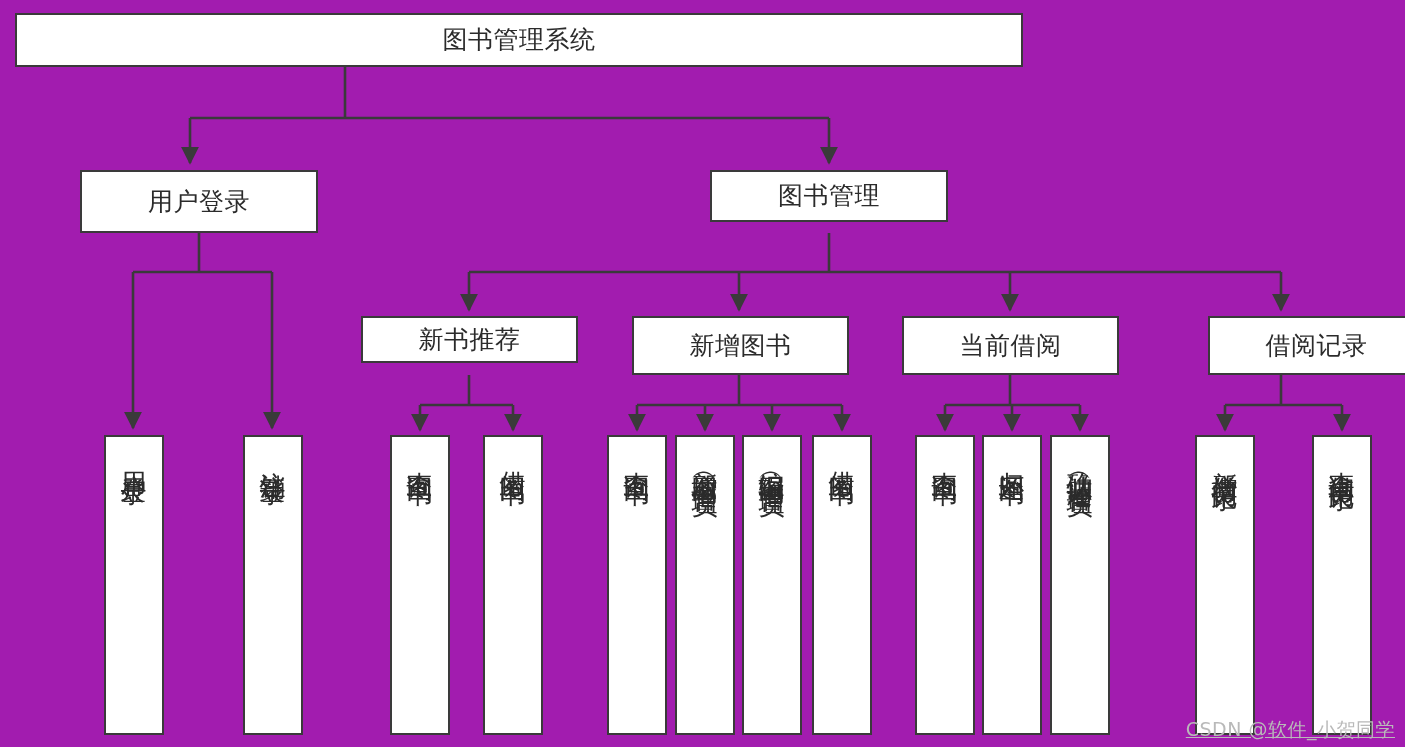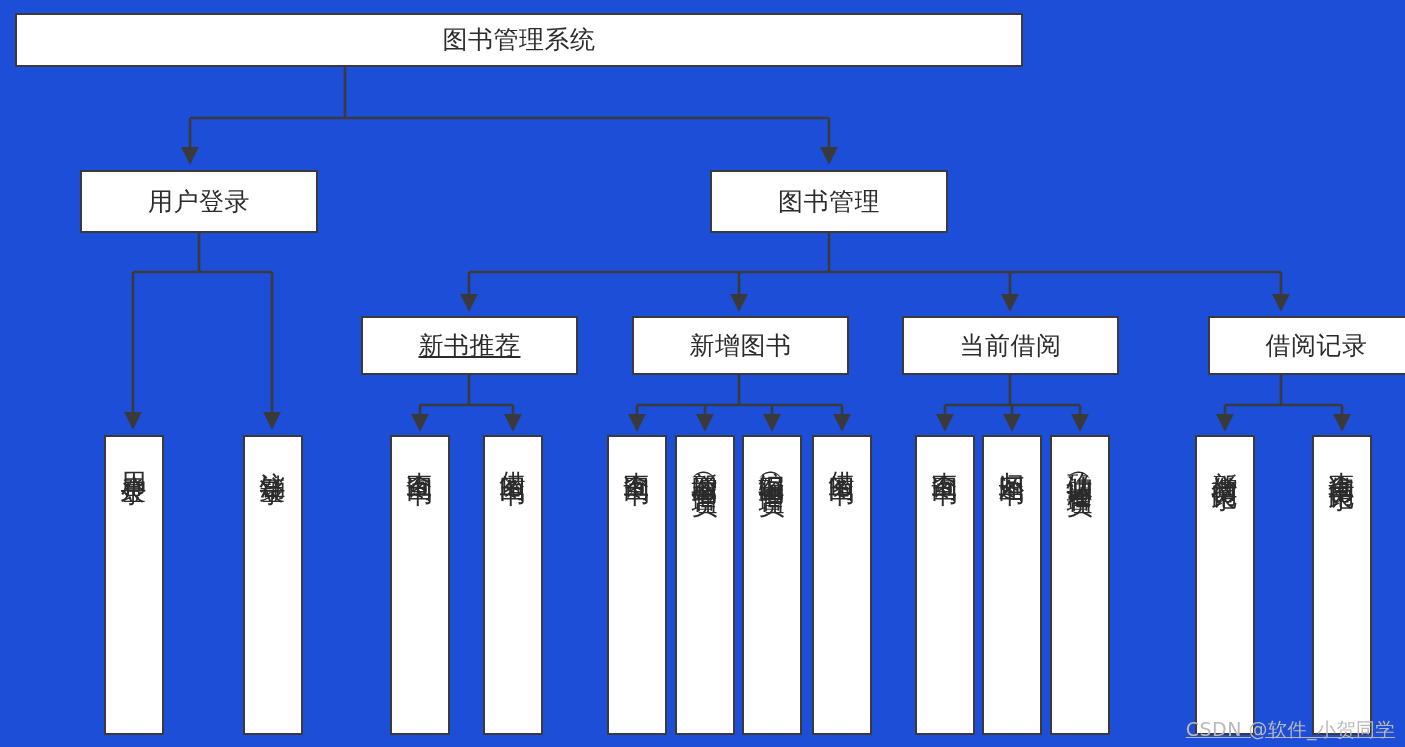--- a/index.html
+++ b/index.html
@@ -7,21 +7,21 @@
     padding: 0;
     background: #ffffff;
   }
   body {
     font-family: "DejaVu Sans", "Liberation Sans", sans-serif;
   }
   #diagram-root {
     position: relative;
     width: 1405px;
     height: 747px;
-    background: #1d4ed8;
+    background: #a21caf;
     overflow: hidden;
   }
   #edges-layer {
     position: absolute;
     left: 0;
     top: 0;
     width: 1405px;
     height: 747px;
     pointer-events: none;
   }
@@ -123,25 +123,25 @@
     </g>
   </svg>
 
   <div class="node horiz" style="left:15px; top:13px; width:1008px; height:54px;">
     <span class="node-label">图书管理系统</span>
   </div>
 
   <div class="node horiz" style="left:80px; top:170px; width:238px; height:63px;">
     <span class="node-label">用户登录</span>
   </div>
-  <div class="node horiz" style="left:710px; top:170px; width:238px; height:63px;">
+  <div class="node horiz" style="left:710px; top:170px; width:238px; height:52px;">
     <span class="node-label">图书管理</span>
   </div>
 
-  <div class="node horiz" style="left:361px; top:316px; width:217px; height:59px;text-decoration:underline;">
+  <div class="node horiz" style="left:361px; top:316px; width:217px; height:47px;">
     <span class="node-label">新书推荐</span>
   </div>
   <div class="node horiz" style="left:632px; top:316px; width:217px; height:59px;">
     <span class="node-label">新增图书</span>
   </div>
   <div class="node horiz" style="left:902px; top:316px; width:217px; height:59px;justify-content:center;">
     <span class="node-label">当前借阅</span>
   </div>
   <div class="node horiz" style="left:1208px; top:316px; width:217px; height:59px;">
     <span class="node-label">借阅记录</span>

